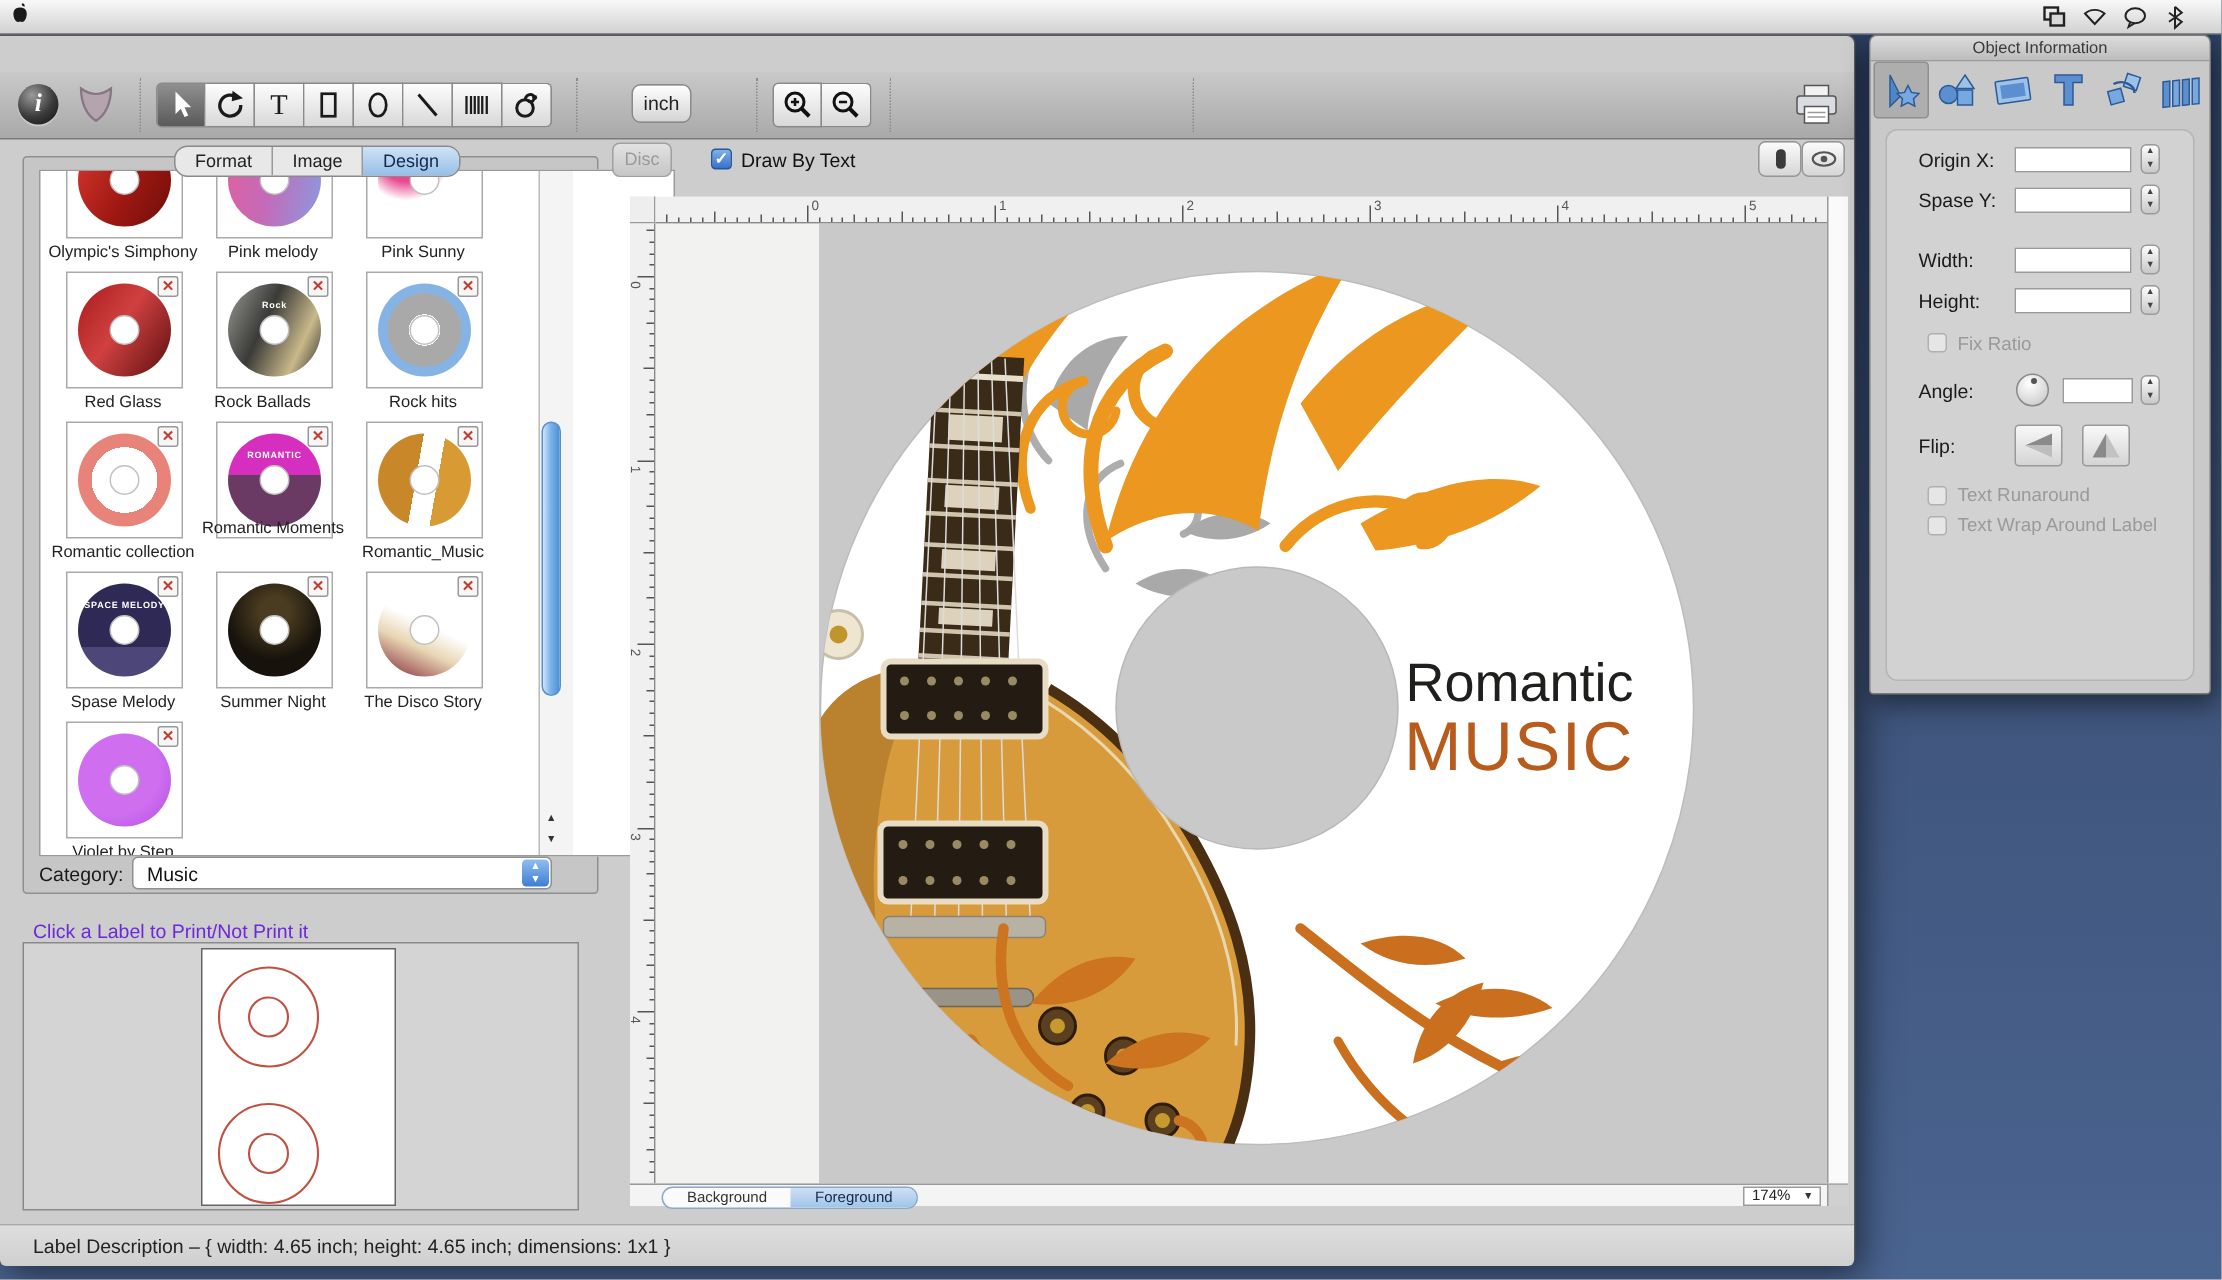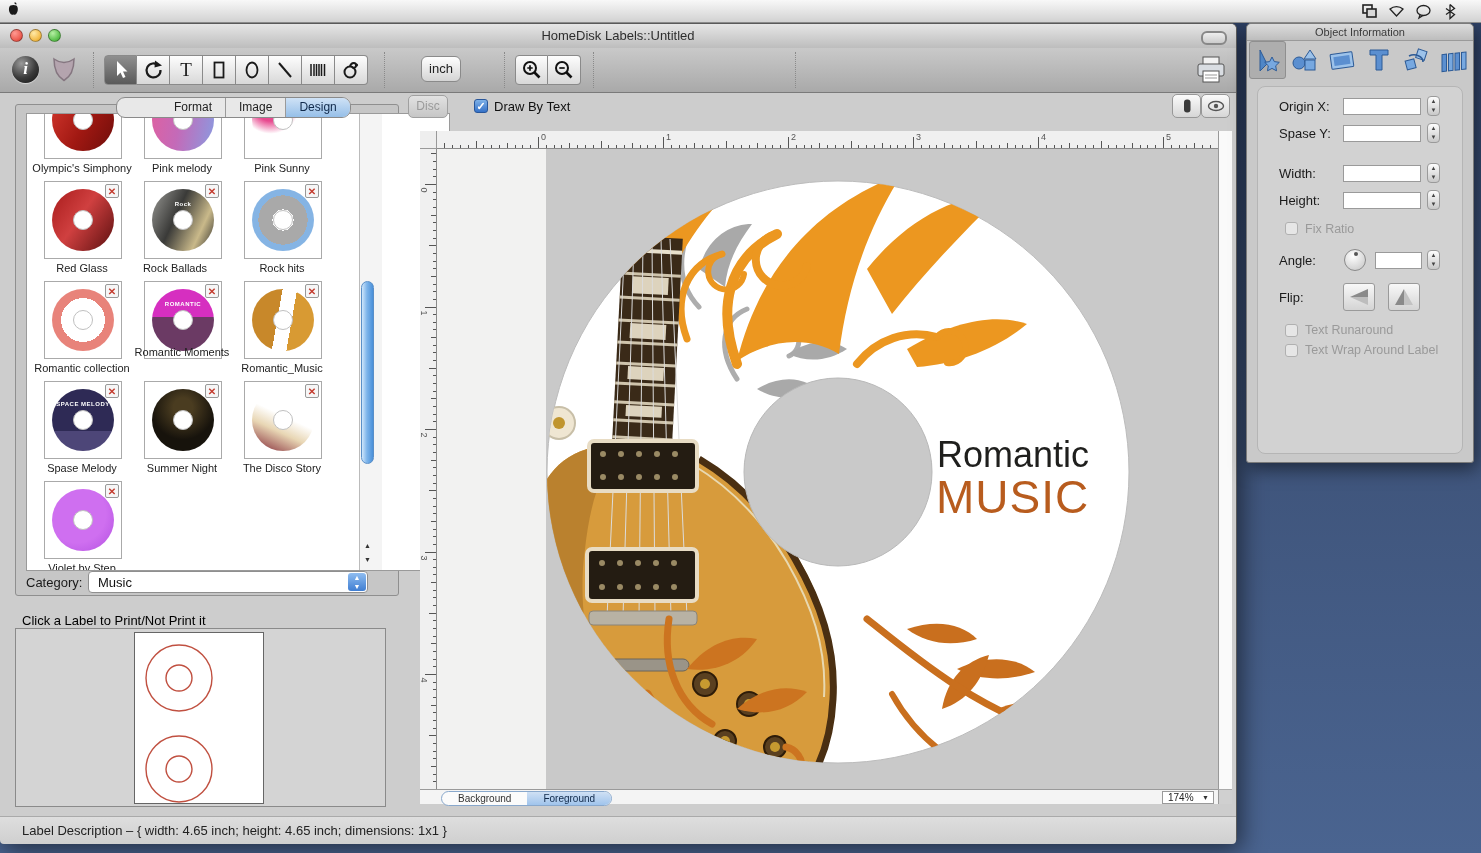--- a/index.html
+++ b/index.html
@@ -44,21 +44,21 @@
   .tool-btn:first-child{border-left:1px solid #8a8a8a;border-radius:4px 0 0 4px;}
   .tool-btn:last-child{border-radius:0 4px 4px 0;}
   .tool-btn.selected{background:linear-gradient(180deg,#8f8f8f,#5a5a5a);}
   .tool-btn svg{width:24px;height:24px;}
   #inch-btn{left:421px;top:8px;width:38px;height:24px;border:1px solid #8a8a8a;border-radius:6px;
     background:linear-gradient(180deg,#fefefe,#d4d4d4);font-size:13px;color:#222;text-align:center;line-height:23px;}
   #zoom-group{left:515px;top:7px;display:flex;}
   
   #print-btn{left:1194px;top:6px;width:34px;height:32px;}
   
-  #sidebar-tabs{left:116px;top:73px;display:flex;height:19px;border:1px solid #8a8a8a;border-radius:9px;overflow:hidden;background:#e8e8e8;z-index:5;padding-left:44px;}
+  #sidebar-tabs{left:116px;top:73px;display:flex;height:19px;border:1px solid #8a8a8a;border-radius:9px;overflow:hidden;background:#e8e8e8;z-index:5;}
   .seg-tab{padding:0 13px;font-size:12px;line-height:19px;color:#222;border-right:1px solid #9a9a9a;}
   .seg-tab:last-child{border-right:none;}
   .seg-tab.active{background:linear-gradient(180deg,#cfe2f6,#96bfe8);color:#10294a;}
   #sidebar-box{left:15px;top:80px;width:382px;height:490px;border:1px solid #8f8f8f;border-radius:3px;background:#c6c6c6;}
   #thumb-area{left:10px;top:8px;width:424px;height:458px;background:#fff;border:1px solid #9a9a9a;overflow:hidden;box-sizing:border-box;}
   .design-cell{width:78px;height:78px;background:#fff;border:1px solid #aaa;box-sizing:border-box;}
   .design-disc{position:absolute;left:7px;top:7px;width:62px;height:62px;border-radius:50%;}
   .design-hole{position:absolute;left:21px;top:21px;width:20px;height:20px;border-radius:50%;background:#fff;border:1px solid #c0c0c0;box-sizing:border-box;}
   .design-x{position:absolute;top:2px;right:2px;width:14px;height:14px;background:#f6f6f6;border:1px solid #999;
     color:#c43b2e;font-size:10px;font-weight:bold;text-align:center;line-height:13px;box-sizing:border-box;border-radius:2px;}
@@ -68,21 +68,21 @@
   .aqua-track{background:#f4f4f4;border-left:1px solid #bbb;}
   .aqua-thumb{position:absolute;left:1px;width:13px;border-radius:7px;
     background:linear-gradient(90deg,#cfe6fb,#7db4ea 45%,#4a90d9);border:1px solid #5a8fc8;box-sizing:border-box;}
   .scroll-arrow{position:absolute;left:1px;width:13px;height:11px;font-size:7px;color:#333;text-align:center;line-height:11px;}
   
   #category-label{left:26px;top:551px;font-size:13px;color:#1a1a1a;}
   #category-pop{left:88px;top:547px;width:280px;height:22px;background:#fff;border:1px solid #8f8f8f;border-radius:4px;box-sizing:border-box;}
   #category-pop .val{position:absolute;left:9px;top:3px;font-size:13px;color:#111;}
   #category-pop .cap{position:absolute;right:1px;top:1px;width:18px;height:18px;border-radius:3px;
     background:linear-gradient(180deg,#8fbdf0,#3f7ed2);color:#fff;font-size:7px;text-align:center;line-height:9px;}
-  #print-hint{left:22px;top:589px;font-size:13px;color:#000000;}
+  #print-hint{left:22px;top:589px;font-size:13px;color:#6d28d9;}
   #preview-box{left:15px;top:604px;width:371px;height:179px;background:#d4d4d4;border:1px solid #8a8a8a;box-sizing:border-box;}
   #preview-page{left:118px;top:3px;width:130px;height:172px;background:#fff;border:1px solid #666;box-sizing:border-box;}
   
   #disc-btn{left:408px;top:71px;width:38px;height:21px;border:1px solid #a0a0a0;border-radius:5px;
     background:linear-gradient(180deg,#e2e2e2,#c6c6c6);color:#9a9a9a;font-size:12px;text-align:center;line-height:20px;}
   #dbt-check{left:474px;top:75px;width:14px;height:14px;border-radius:3px;border:1px solid #28569a;
     background:linear-gradient(180deg,#7fb2e8,#3672c8);color:#fff;font-size:11px;font-weight:bold;text-align:center;line-height:13px;box-sizing:border-box;}
   #dbt-label{left:494px;top:75px;font-size:13px;color:#111;}
   .mini-btn{top:70px;width:27px;height:22px;border:1px solid #979797;border-radius:5px;
     background:linear-gradient(180deg,#fbfbfb,#d6d6d6);display:flex;align-items:center;justify-content:center;}
@@ -151,27 +151,20 @@
           <path d="M5 12 L4 15 L8 12.5" fill="none" stroke="#222" stroke-width="1.3"></path>
         </svg></span>
       <span class="status-icon"><svg viewBox="0 0 17 17">
           <path d="M8 1.5 V15.5 L12.5 11.5 L4 5.5 M8 1.5 L12.5 5.5 L4 11.5" fill="none" stroke="#222" stroke-width="1.3"></path>
         </svg></span>
     </span>
 </div>
 
 <div id="main-window" class="abs">
 
-  <div id="titlebar" class="abs">
-    <div class="tl abs" id="tl-close"></div>
-    <div class="tl abs" id="tl-min"></div>
-    <div class="tl abs" id="tl-zoom"></div>
-    <div id="window-title">HomeDisk Labels::Untitled</div>
-    <div id="lozenge" class="abs"></div>
-  </div>
 
   <div id="toolbar" class="abs">
     <div id="info-btn" class="abs">i</div>
     <div id="mask-btn" class="abs">
       <svg viewBox="0 0 28 28">
           <path d="M4 4 C 11 9 17 9 24 4 C 24 14 20 22 14 25.5 C 8 22 4 14 4 4 Z" fill="#b4a4ae" stroke="#857680" stroke-width="1.5"></path>
         </svg>
     </div>
     <div class="tb-sep abs" style="left:93px"></div>
     <div id="tool-group" class="abs">

